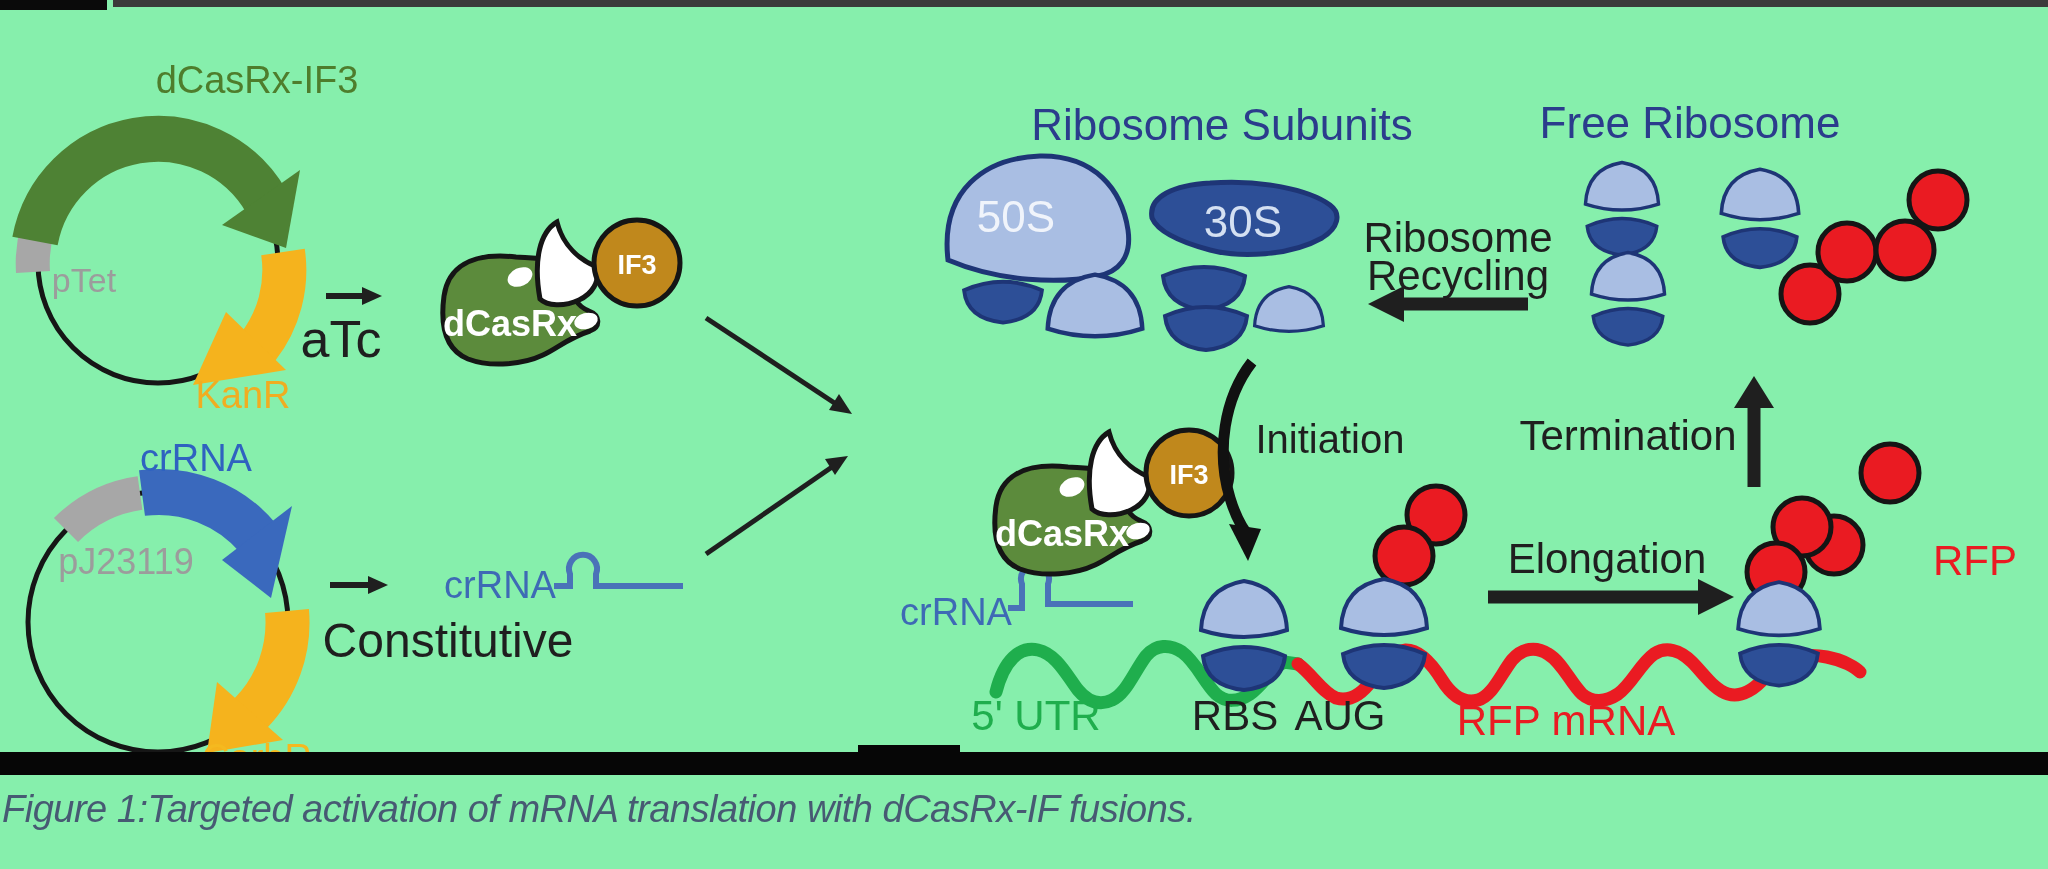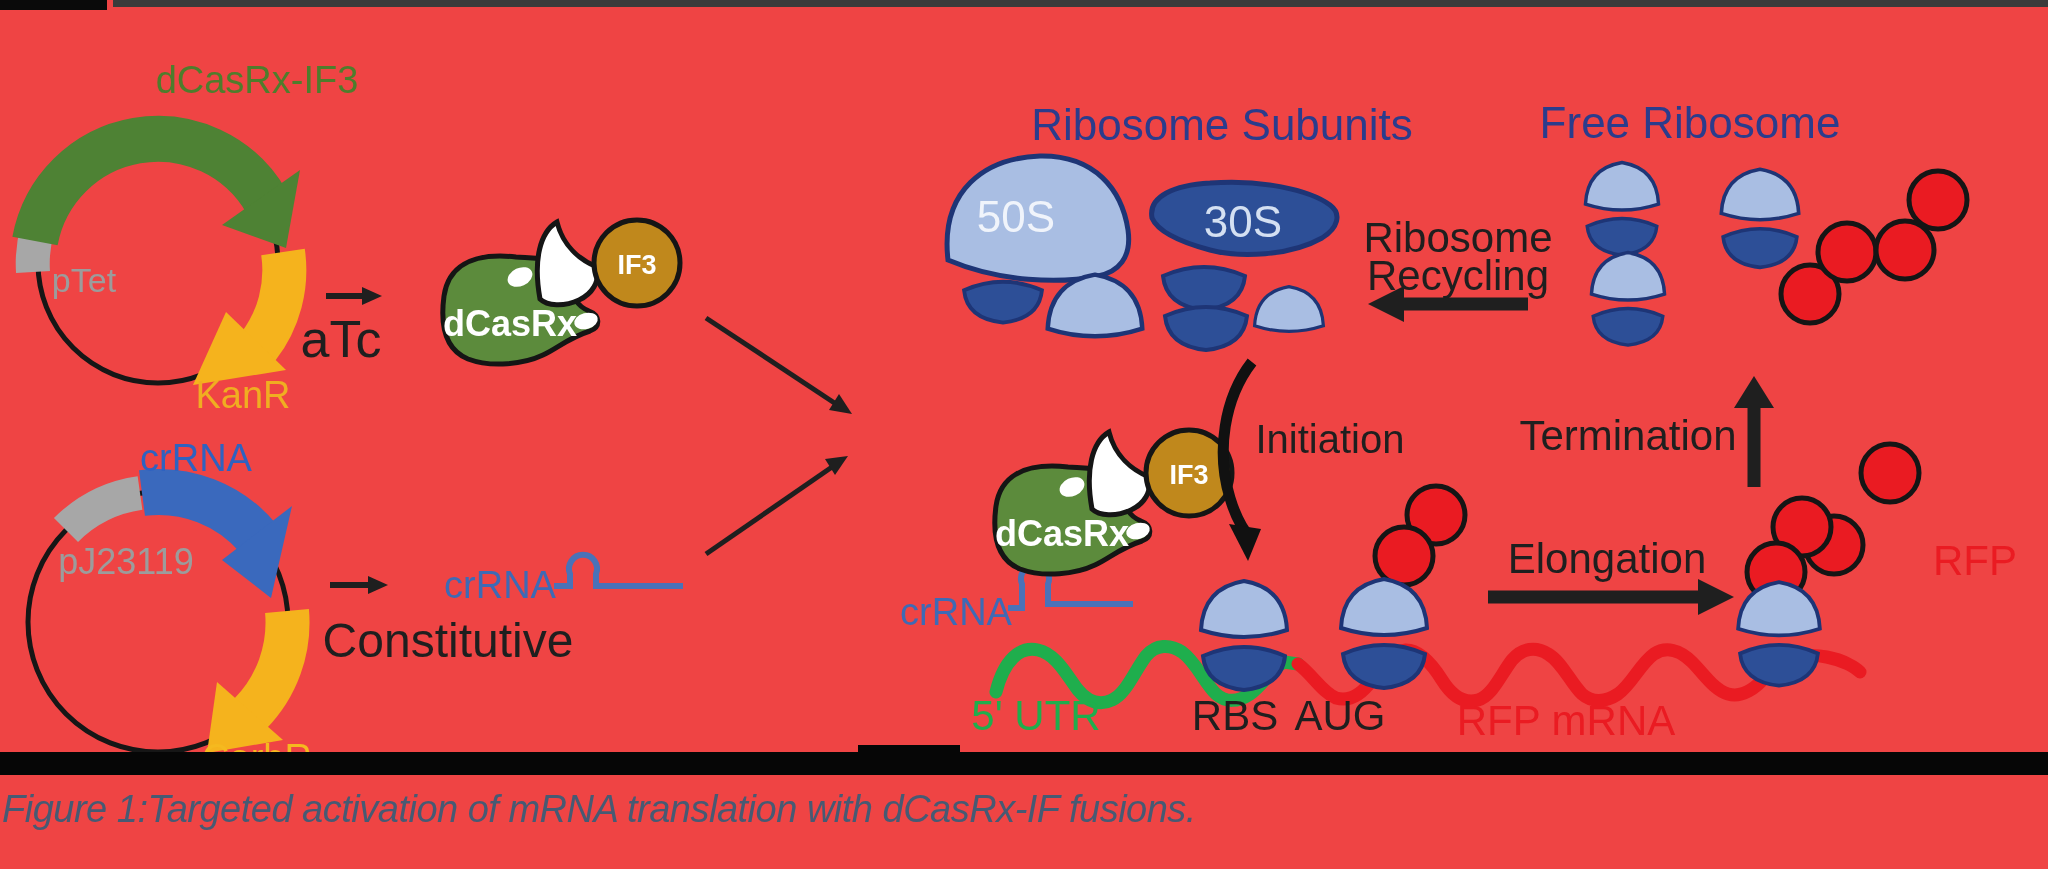--- a/index.html
+++ b/index.html
@@ -1,16 +1,16 @@
 <!DOCTYPE html>
 <html><head>
 <meta charset="utf-8">
 <style>
   html,body{margin:0;padding:0;background:#ffffff;}
-  .frame{position:relative;width:2048px;height:869px;background:#ef4444;overflow:hidden;}
+  .frame{position:relative;width:2048px;height:869px;background:#86efac;overflow:hidden;}
   svg{display:block;}
   text{font-family:"Liberation Sans", sans-serif;}
   .cap{font-family:"Liberation Sans", sans-serif;font-style:italic;letter-spacing:-0.5px;}
 </style>
 </head>
 <body>
 
 <div class="frame">
 <svg viewBox="0 0 2048 869" width="2048" height="869">
 

